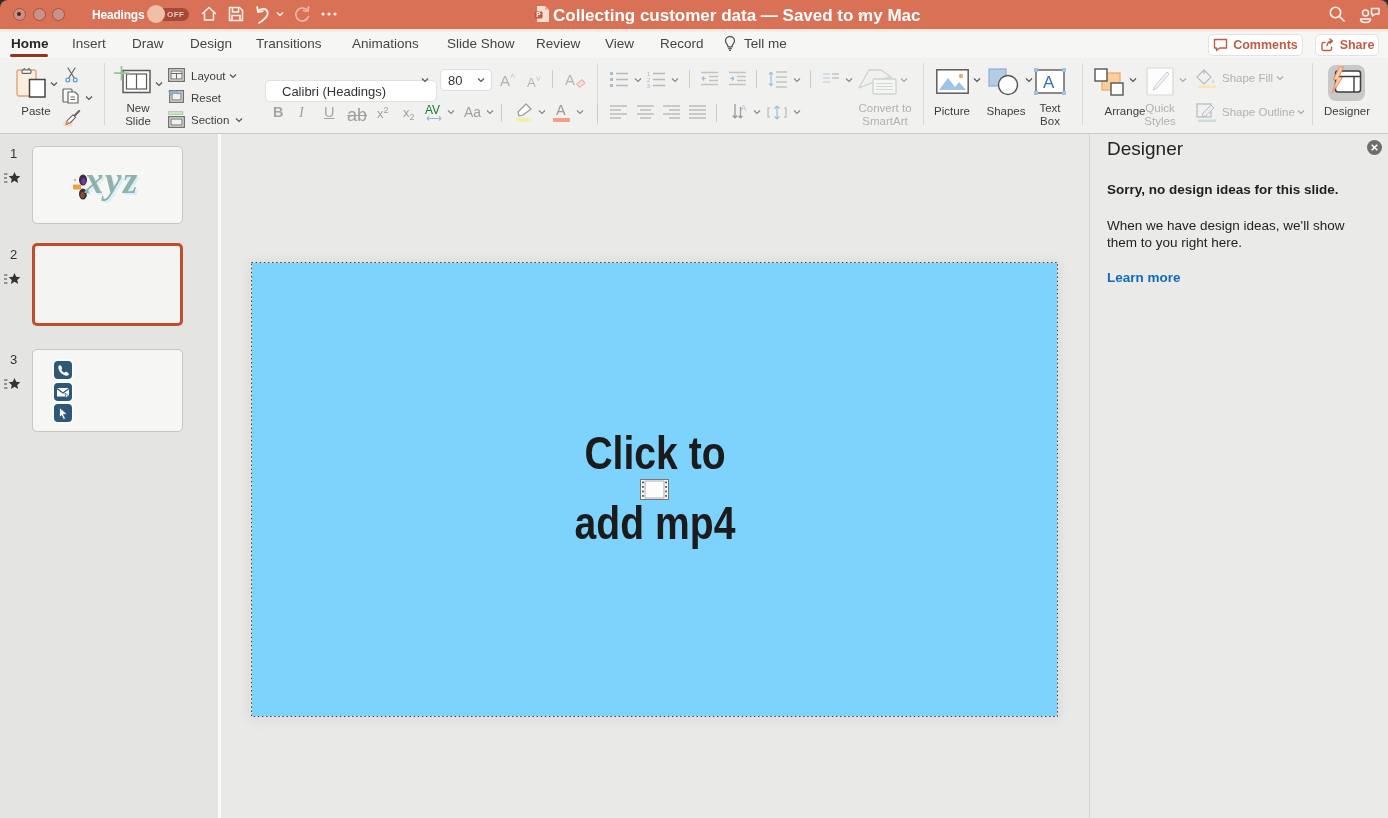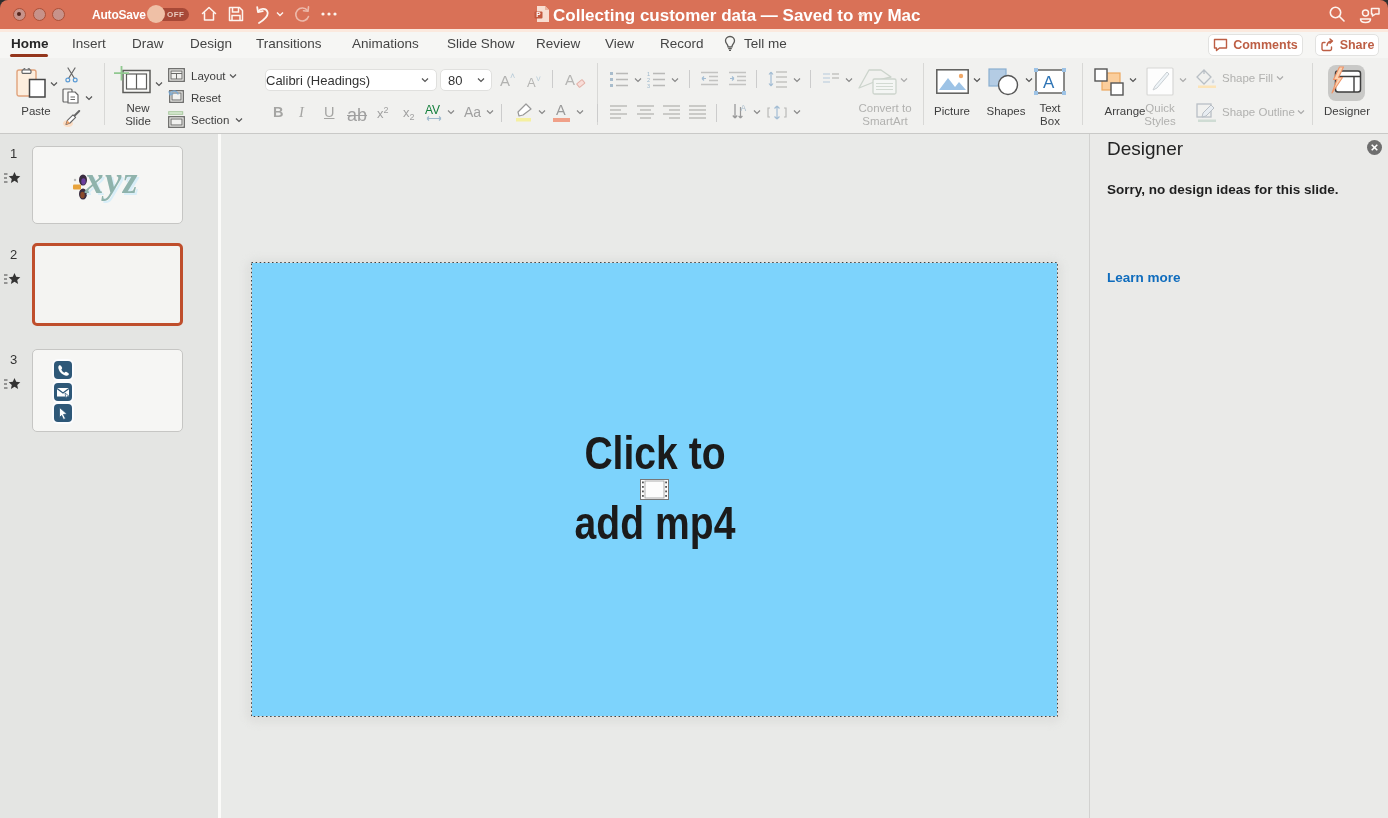--- a/index.html
+++ b/index.html
@@ -64,21 +64,21 @@
 </head>
 <body>
 
 <div class="abs" id="corners"></div>
 <div class="abs" id="titlebar">
   <div class="tl" style="left:13px;">
       <div class="dot"></div>
     </div>
   <div class="tl" style="left:33px;"></div>
   <div class="tl" style="left:52px;"></div>
-  <div id="autosave">AutoSave</div>
+  <div id="autosave">Headings</div>
   <div id="aspill"></div>
     <div id="aknob"></div>
     <div id="asoff">OFF</div>
 
   <svg class="tbico" style="left:200px;" width="18" height="18" viewBox="0 0 18 18" fill="none" stroke="#fdf4ef" stroke-width="1.5">
     <path d="M2.5 8.5 L9 2.5 L15.5 8.5 M4.5 7.5 V15 H13.5 V7.5" stroke-linecap="round" stroke-linejoin="round"></path>
   </svg>
 
   <svg class="tbico" style="left:227px;" width="18" height="18" viewBox="0 0 18 18" fill="none" stroke="#fdf4ef" stroke-width="1.5">
     <path d="M2.5 2.5 H12.5 L15.5 5.5 V15.5 H2.5 Z" stroke-linejoin="round"></path>
@@ -232,21 +232,21 @@
     <rect x="0.7" y="5.7" width="15.6" height="10.6" stroke-width="1.3"></rect>
     <rect x="3" y="8" width="11" height="6" stroke-width="1"></rect>
   </svg>
   <div class="rlabel" style="left:191px; top:56px; width:56px; text-align:left;">Section</div>
   <svg class="chev" style="left:235px; top:58px;">
       <svg width="8" height="8" viewBox="0 0 8 8" fill="none" stroke="#555" stroke-width="1.2">
         <path d="M1 2.5 L4 5.5 L7 2.5"></path>
       </svg>
     </svg>
 
-  <div class="whitebox" style="left:265px; top:11px; width:172px; height:22px; padding:3px 0 0 0;">Calibri (Headings)</div>
+  <div class="whitebox" style="left:265px; top:22px; width:172px; height:22px; padding:3px 0 0 16px;">Calibri (Headings)</div>
   <svg class="chev" style="left:421px; top:18px;">
       <svg width="8" height="8" viewBox="0 0 8 8" fill="none" stroke="#555" stroke-width="1.2">
         <path d="M1 2.5 L4 5.5 L7 2.5"></path>
       </svg>
     </svg>
   <div class="whitebox" style="left:440px; top:11px; width:52px; height:22px; padding:3px 0 0 7px;">80</div>
   <svg class="chev" style="left:477px; top:18px;">
       <svg width="8" height="8" viewBox="0 0 8 8" fill="none" stroke="#555" stroke-width="1.2">
         <path d="M1 2.5 L4 5.5 L7 2.5"></path>
       </svg>
@@ -608,14 +608,15 @@
 </div>
 
 <div class="abs" id="designer">
   <h2>Designer</h2>
   <div id="dclose">
     <svg width="15" height="15" viewBox="0 0 15 15" fill="none" stroke="#fff" stroke-width="1.6">
       <path d="M4.7 4.7 L10.3 10.3 M10.3 4.7 L4.7 10.3"></path>
     </svg>
   </div>
   <div class="dtext" style="top:48px; font-weight:bold;">Sorry, no design ideas for this slide.</div>
+  <div class="dtext" style="top:84px; width:248px;">When we have design ideas, we'll show them to you right here.</div>
   <div class="dtext" style="top:136px; font-weight:bold; color:#0f6cbd;">Learn more</div>
 </div>
 
 </body></html>

